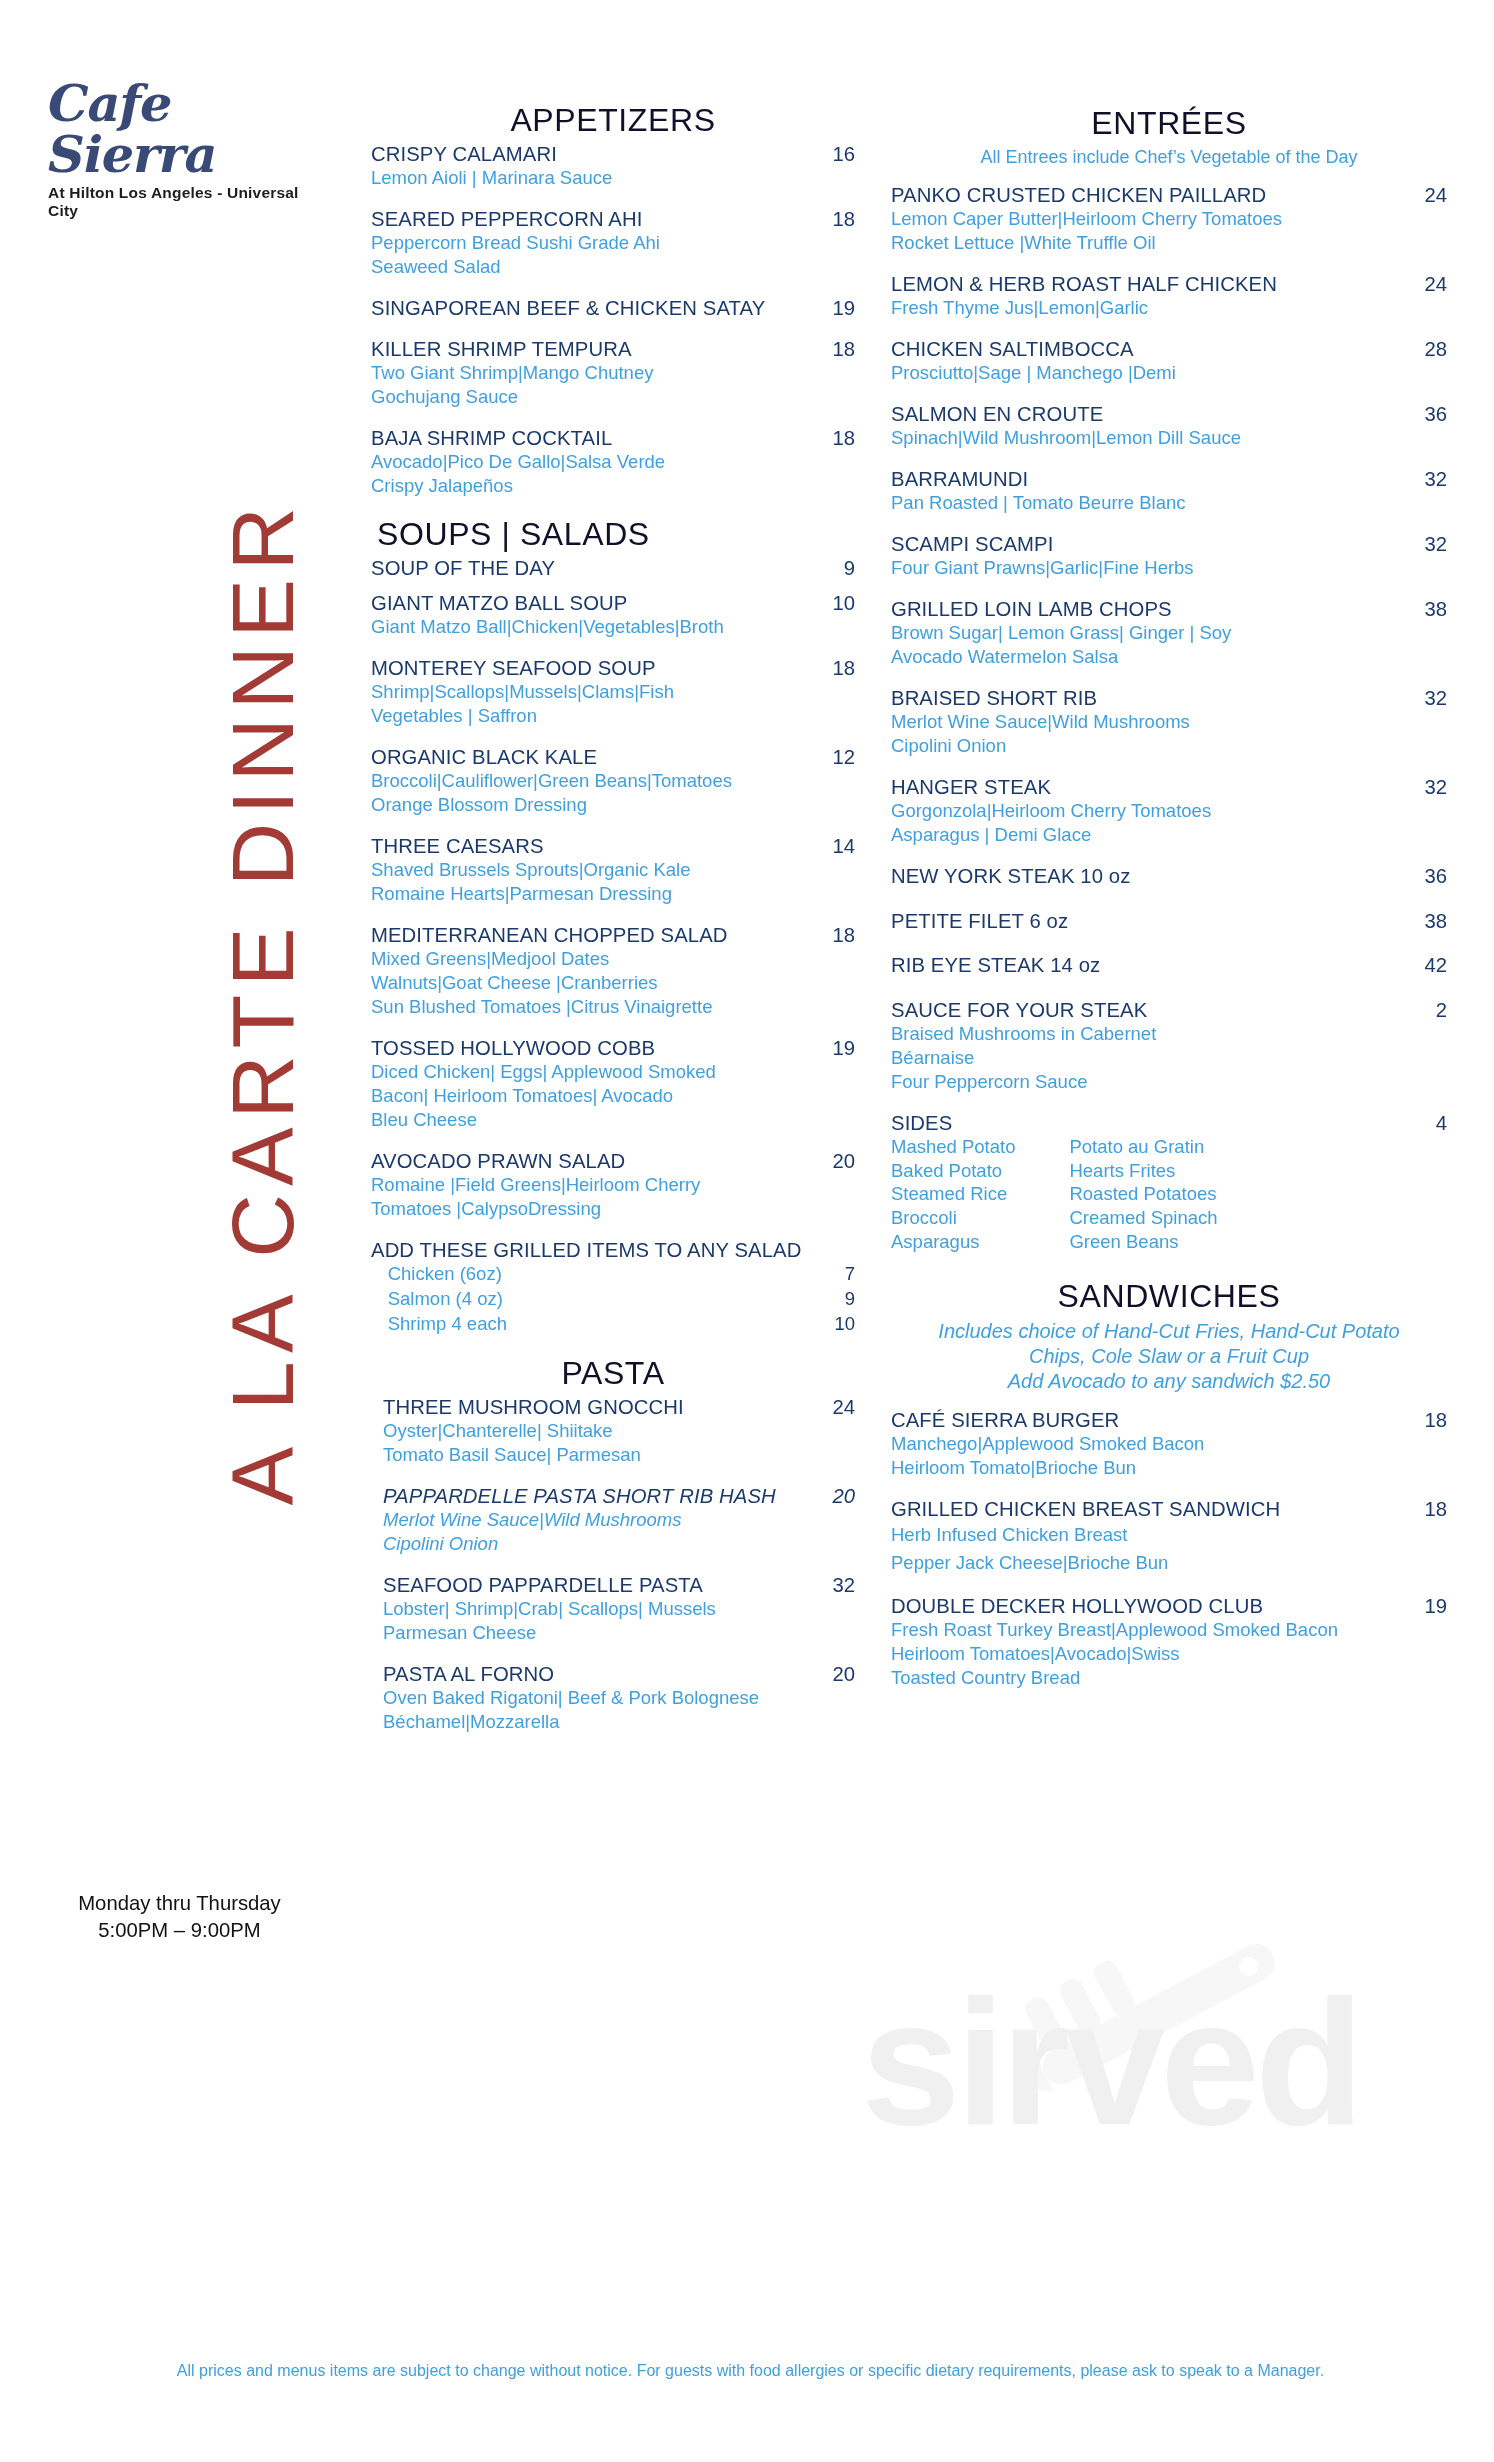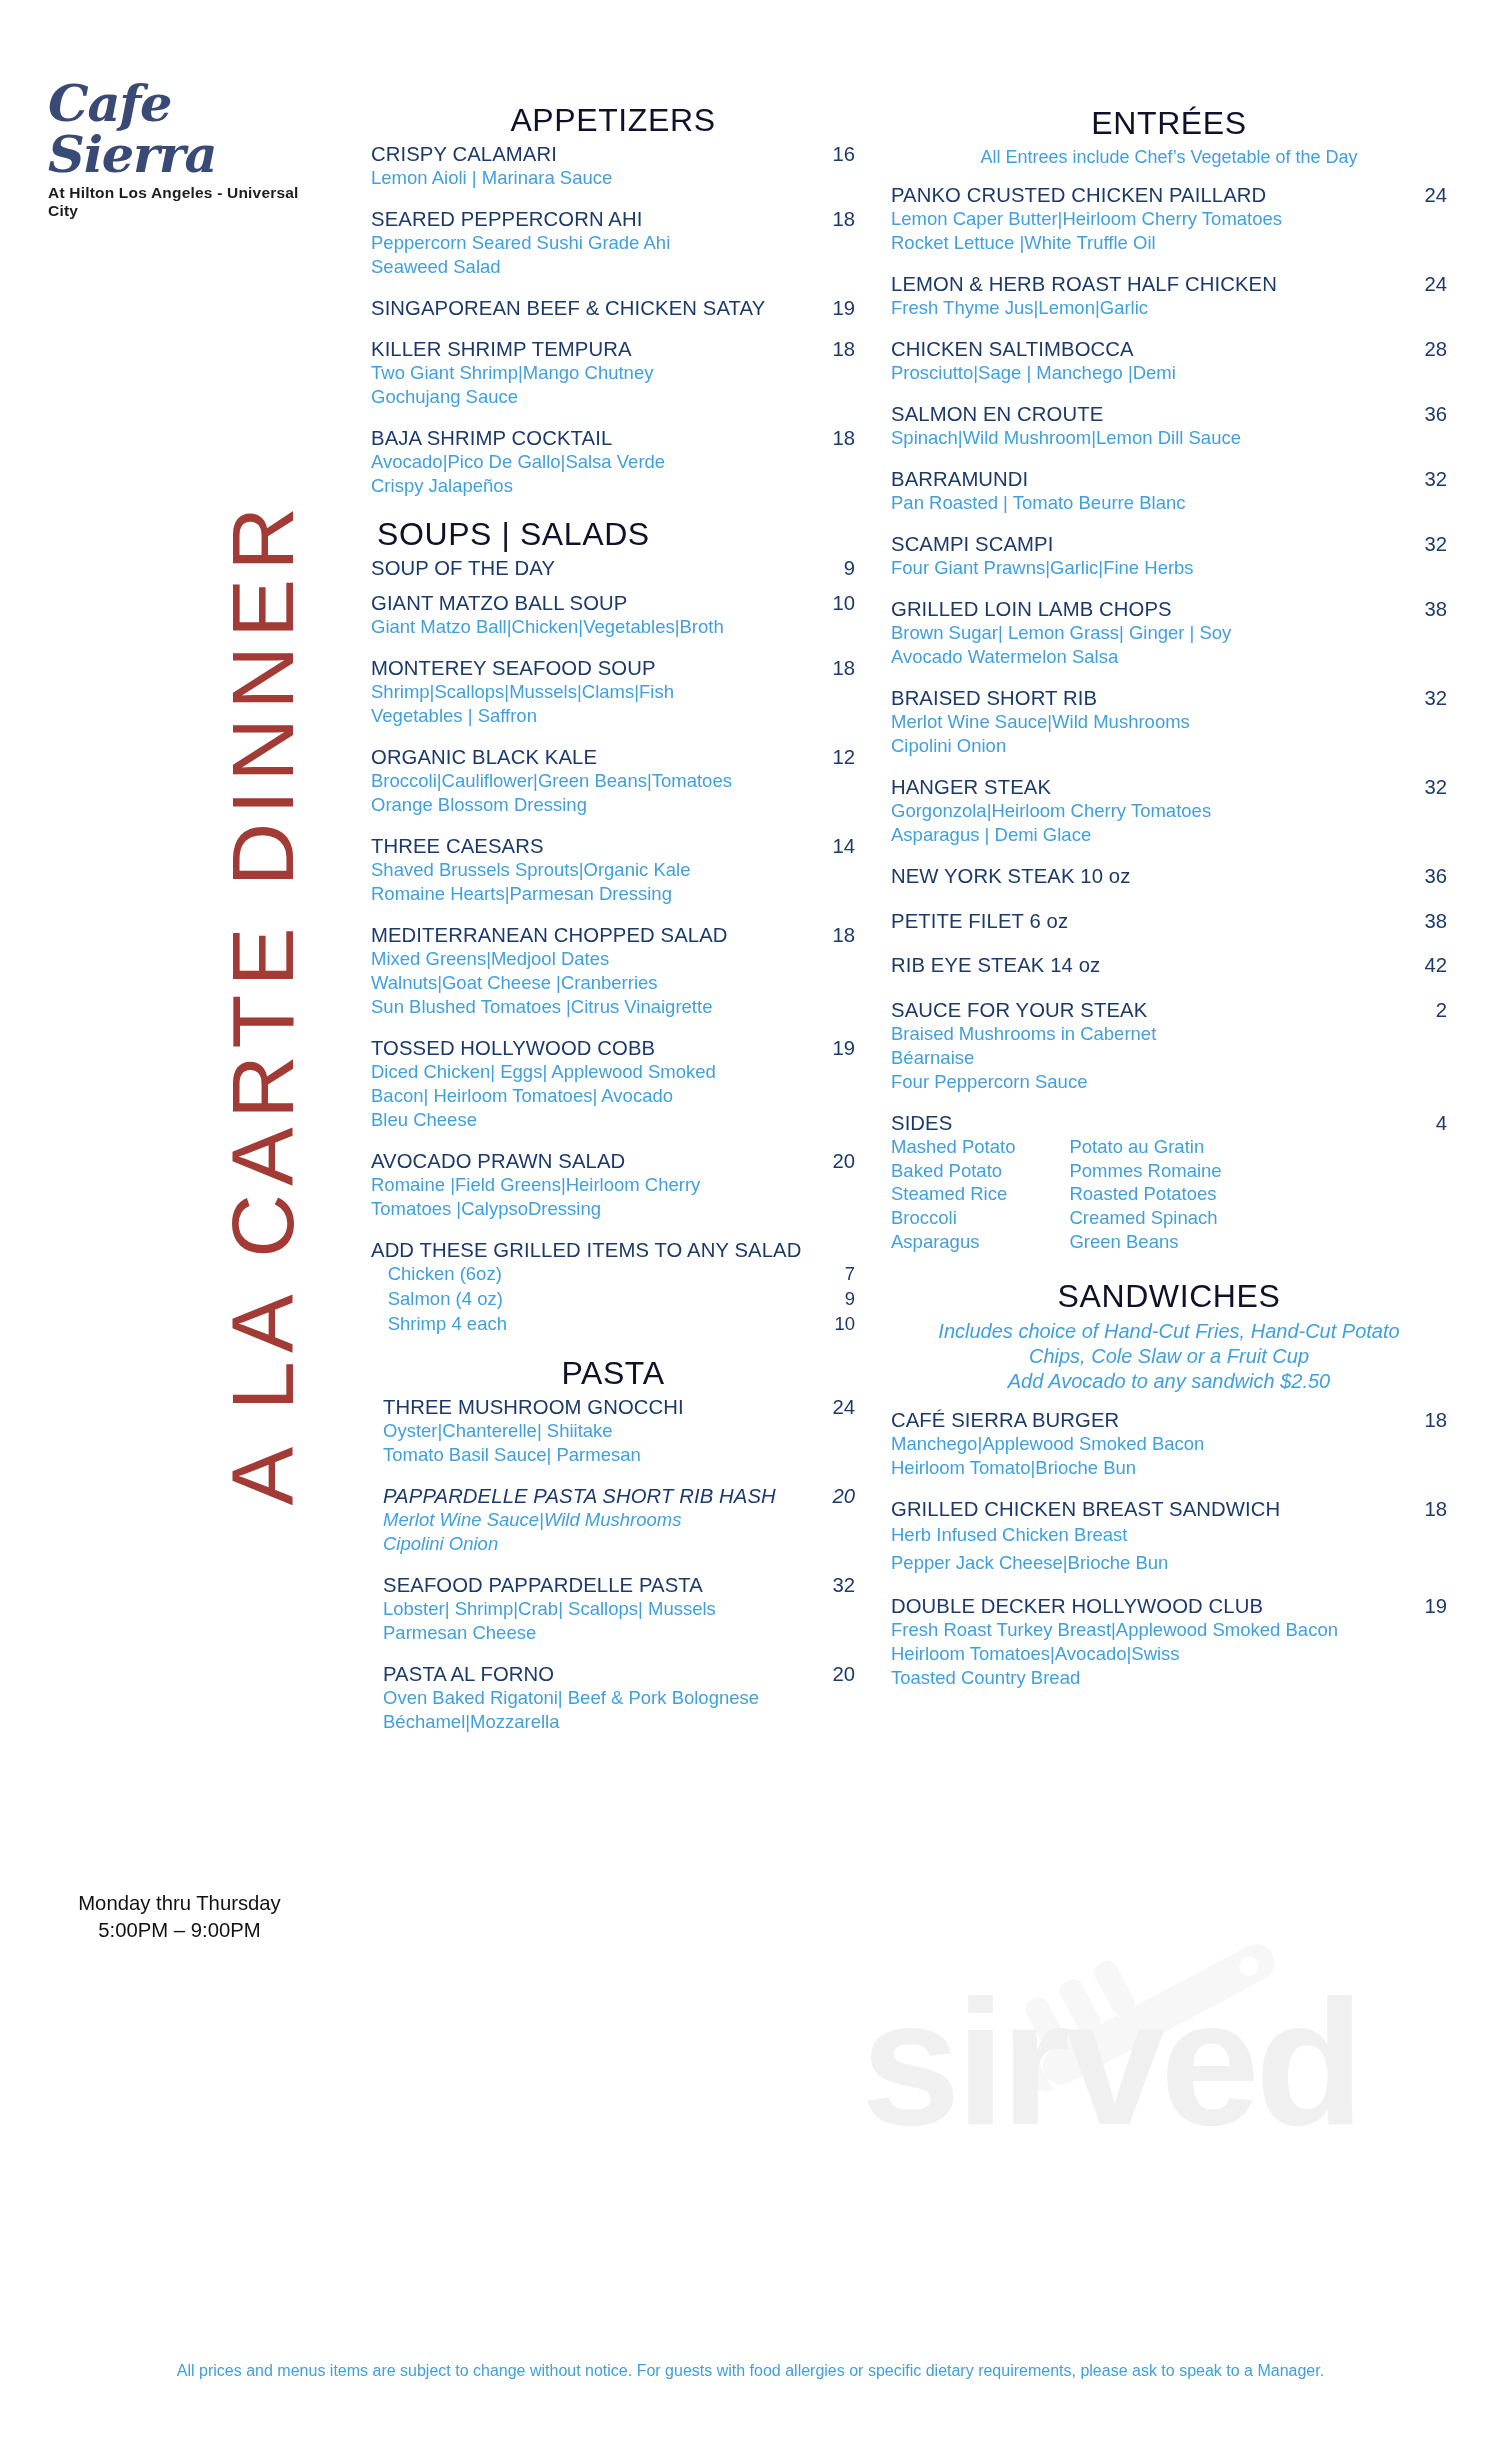--- a/index.html
+++ b/index.html
@@ -152,21 +152,21 @@
         <div>Lemon Aioli | Marinara Sauce</div>
       </div>
     </div>
 
     <div class="item">
       <div class="item-row">
         <span class="item-name">SEARED PEPPERCORN AHI</span>
         <span class="item-price">18</span>
       </div>
       <div class="item-desc">
-        <div>Peppercorn Seared Sushi Grade Ahi</div>
+        <div>Peppercorn Bread Sushi Grade Ahi</div>
         <div> Seaweed Salad</div>
       </div>
     </div>
 
     <div class="item">
       <div class="item-row">
         <span class="item-name">SINGAPOREAN BEEF &amp; CHICKEN SATAY</span>
         <span class="item-price">19</span>
       </div>
     </div>
@@ -490,21 +490,21 @@
     <div class="sides-grid">
       <div class="sides-col">
         <div>Mashed Potato</div>
         <div>Baked Potato</div>
         <div>Steamed Rice</div>
         <div>Broccoli</div>
         <div>Asparagus</div>
       </div>
       <div class="sides-col">
         <div>Potato au Gratin</div>
-        <div>Pommes Romaine</div>
+        <div>Hearts Frites</div>
         <div>Roasted Potatoes</div>
         <div>Creamed Spinach</div>
         <div>Green Beans</div>
       </div>
     </div>
   </div>
 
   <div style="margin-top:25px;">
     <h2 class="section-title">SANDWICHES</h2>
     <div class="section-note italic">

